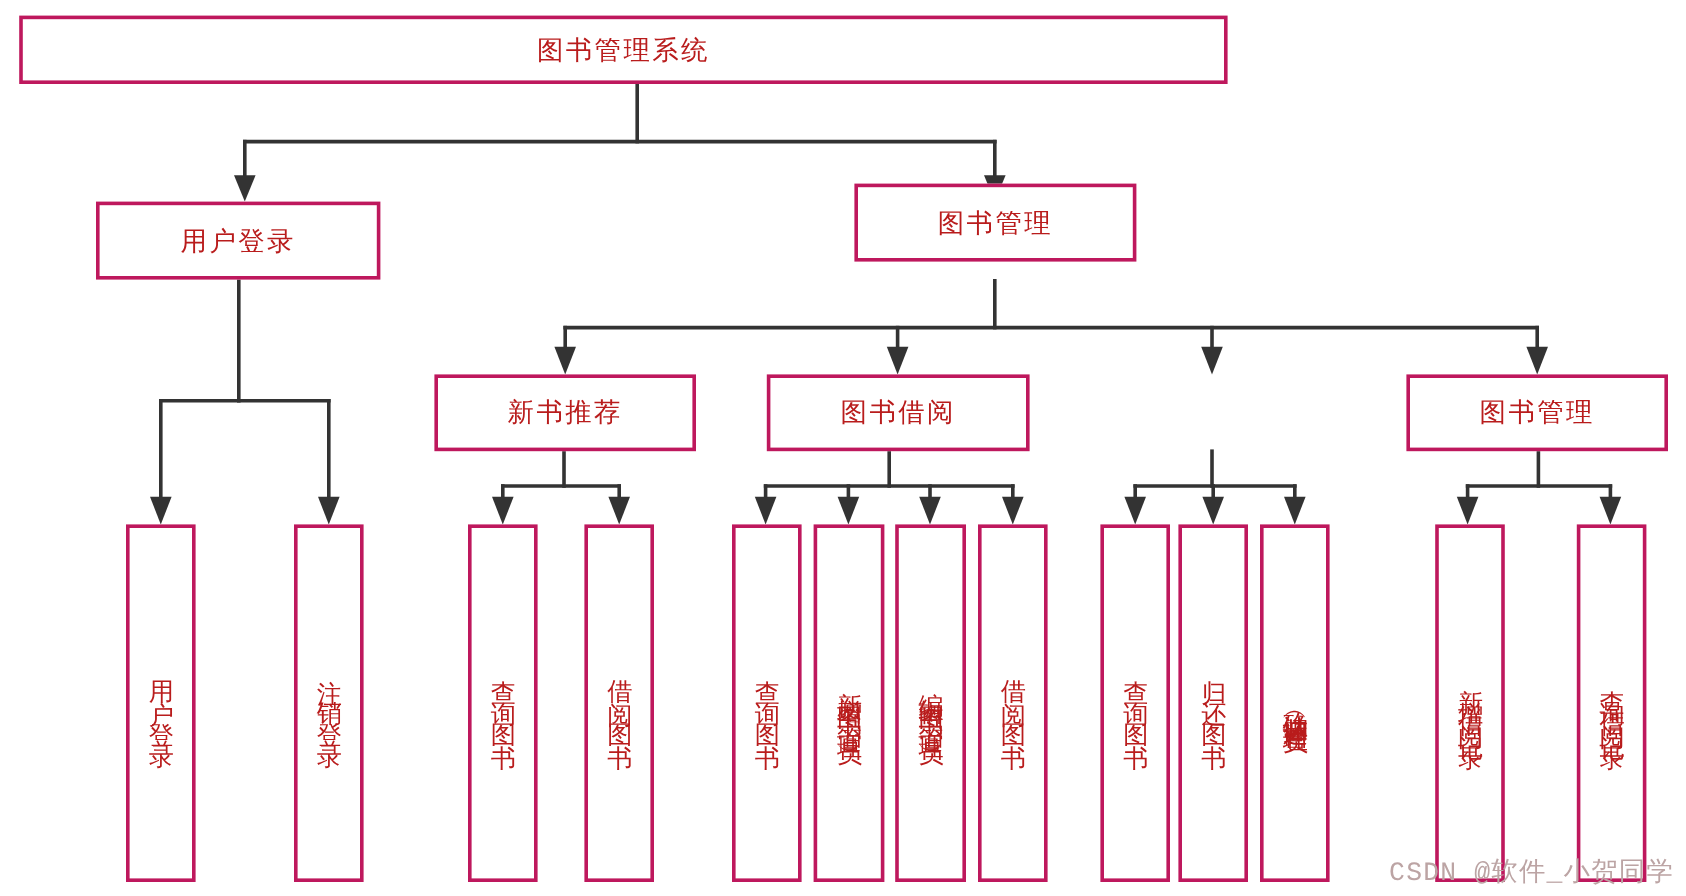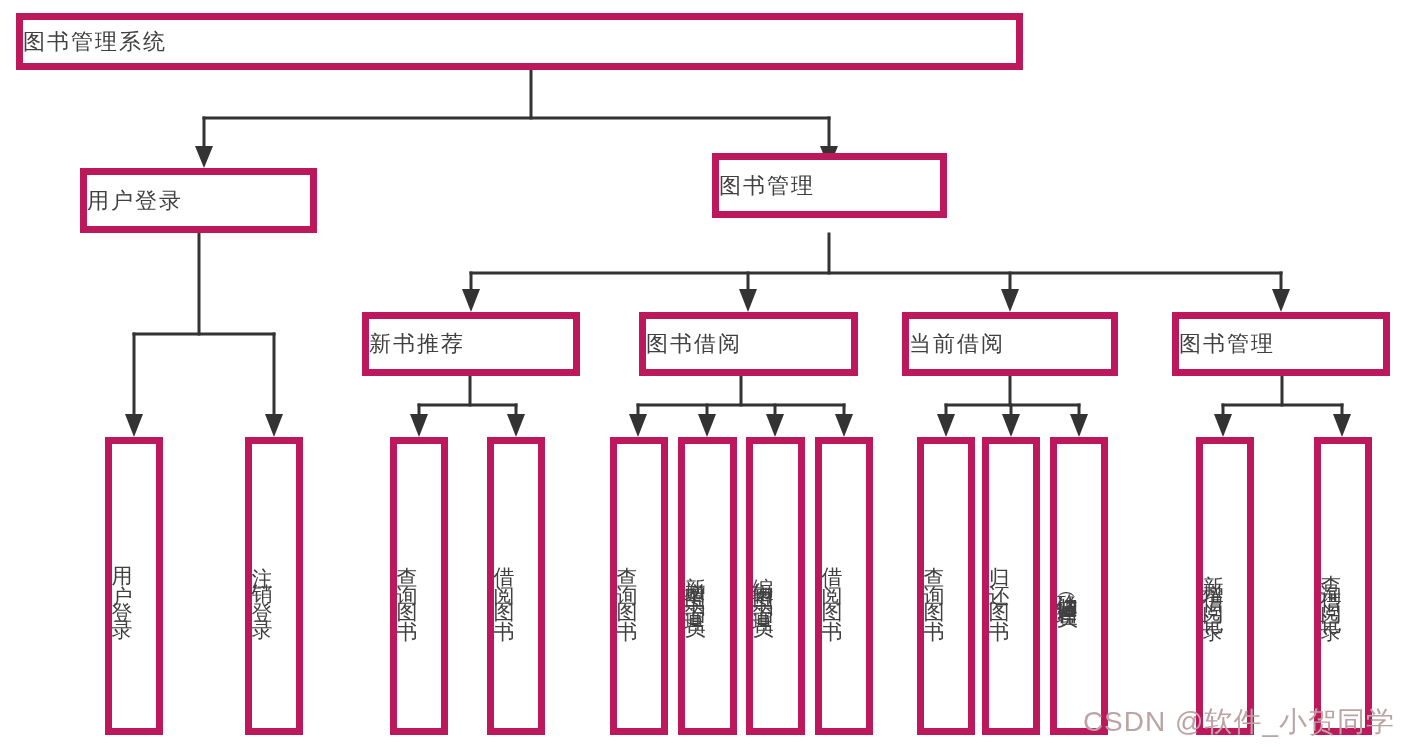--- a/index.html
+++ b/index.html
@@ -14,50 +14,52 @@
   svg.connectors {
     position: absolute;
     left: 0; top: 0;
     width: 1405px; height: 747px;
   }
   svg.connectors line { stroke: #333333; stroke-width: 3; stroke-linecap: square; }
   svg.connectors polygon { fill: #333333; }
   .node {
     position: absolute;
     box-sizing: border-box;
-    border: 7px solid #be185d;
+    border: 3px solid #be185d;
     background: #ffffff;
     display: flex;
     align-items: center;
-    color: #404040;
+    justify-content: center;
+    color: #b91c1c;
   }
   .node.h span {
     font-size: 22px;
     letter-spacing: 2px;
     white-space: nowrap;
   }
   .node.v span {
     writing-mode: vertical-rl;
     text-orientation: mixed;
     font-size: 21px;
     line-height: 1;
   }
   .ls-lg { letter-spacing: 0.85em; }
   .ls-md { letter-spacing: 0.45em; }
   .ls-sm { letter-spacing: 0.28em; }
   .ls-xs { letter-spacing: 0.10em; }
   .watermark {
     position: absolute;
     right: 10px;
     bottom: 6px;
-    font-size: 28px;
+    font-size: 22px;
     letter-spacing: 1px;
     color: #bca4a4;
     white-space: nowrap;
     pointer-events: none;
+    font-family: Liberation Mono, monospace;
   }
 </style>
 </head>
 <body>
 
 <div class="canvas">
 
   <svg class="connectors" viewBox="0 0 1405 747" xmlns="http://www.w3.org/2000/svg">
 
     <g>
@@ -151,23 +153,20 @@
   <div class="node v" style="left:245px;top:437px;width:58px;height:298px">
     <span class="ls-lg">注销登录</span>
   </div>
 
   <div class="node h" style="left:639px;top:312px;width:219px;height:64px">
     <span>图书借阅</span>
   </div>
   <div class="node h" style="left:362px;top:312px;width:218px;height:64px">
     <span>新书推荐</span>
   </div>
-  <div class="node h" style="left:902px;top:312px;width:216px;height:64px">
-    <span>当前借阅</span>
-  </div>
   <div class="node h" style="left:1172px;top:312px;width:218px;height:64px">
     <span>图书管理</span>
   </div>
 
   <div class="node v" style="left:390px;top:437px;width:58px;height:298px">
     <span class="ls-lg">查询图书</span>
   </div>
   <div class="node v" style="left:487px;top:437px;width:58px;height:298px">
     <span class="ls-lg">借阅图书</span>
   </div>

